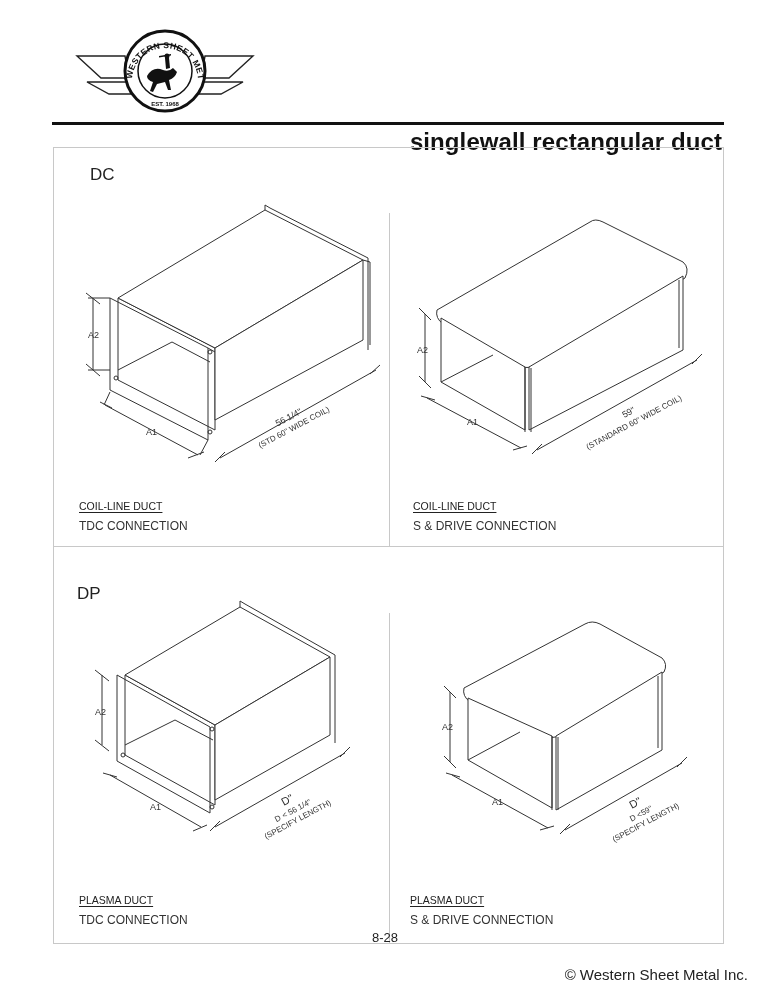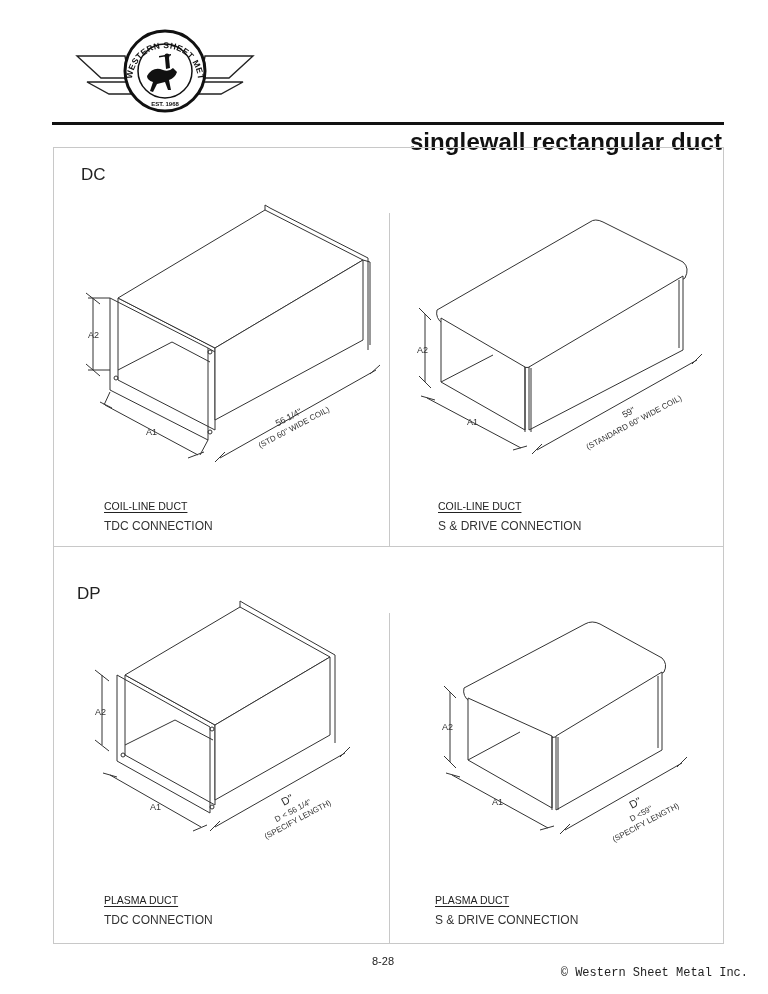--- a/index.html
+++ b/index.html
@@ -9,26 +9,26 @@
   .title { position:absolute; right:46px; top:90px; font-size:24px; font-weight:bold;
            letter-spacing:0.1px; color:#111;margin-top:38px; }
   .title-rule { position:absolute; left:52px; right:44px; top:122px; height:3px; background:#111; }
   .panel { position:absolute; left:53px; top:147px; width:671px; height:797px;
            border:1px solid #c8c8c8; box-sizing:border-box; }
   .hdiv { position:absolute; left:53px; width:671px; top:546px; height:1px; background:#c8c8c8; }
   .vdiv { position:absolute; left:389px; width:1px; background:#c8c8c8; }
   .vdiv.top { top:213px; height:333px; }
   .vdiv.bot { top:613px; height:331px; }
   .section-label { position:absolute; font-size:17px; color:#222; }
-  .cap { position:absolute;margin-left:25px; }
+  .cap { position:absolute; }
   .cap .h { font-size:10.5px; color:#222; text-decoration:underline; text-underline-offset:2px; }
   .cap .s { font-size:12px; color:#333; margin-top:7px; }
   .drawing { position:absolute; }
-  .pg { position:absolute; left:372px; top:955px; font-size:11px; color:#222; }
-  .copy { position:absolute; right:20px; top:966px; font-size:12px; color:#222;font-family:Liberation Mono, monospace; }
+  .pg { position:absolute; left:372px; top:930px; font-size:13px; color:#222; }
+  .copy { position:absolute; right:20px; top:966px; font-size:15px; color:#222; }
   svg text { font-family:"Liberation Sans", sans-serif; }
 </style>
 </head>
 <body>
 
 <div class="logo">
   <svg width="180" height="90" viewBox="0 0 180 90">
 
     <g fill="none" stroke="#222" stroke-width="1.4">
       <polygon points="2,30 50,30 54,52 26,52"></polygon>
@@ -56,21 +56,21 @@
 </div>
 
 <div class="title">singlewall rectangular duct</div>
 <div class="title-rule"></div>
 
 <div class="panel"></div>
 <div class="hdiv"></div>
 <div class="vdiv top"></div>
 <div class="vdiv bot"></div>
 
-<div class="section-label" style="left:81px; top:165px;">DC</div>
+<div class="section-label" style="left:90px; top:165px;">DC</div>
 <div class="section-label" style="left:77px; top:584px;">DP</div>
 
 <div class="drawing" style="left:60px; top:200px;">
   <svg width="330" height="270" viewBox="0 0 330 270">
     <g fill="none" stroke="#333" stroke-width="1">
 
       <polygon points="50,98 148,148 148,240 50,190" fill="#fff"></polygon>
       <polygon points="58,98 155,148 155,230 58,180"></polygon>
 
       <polygon points="58,98 205,10 303,60 155,148" fill="#fff"></polygon>

